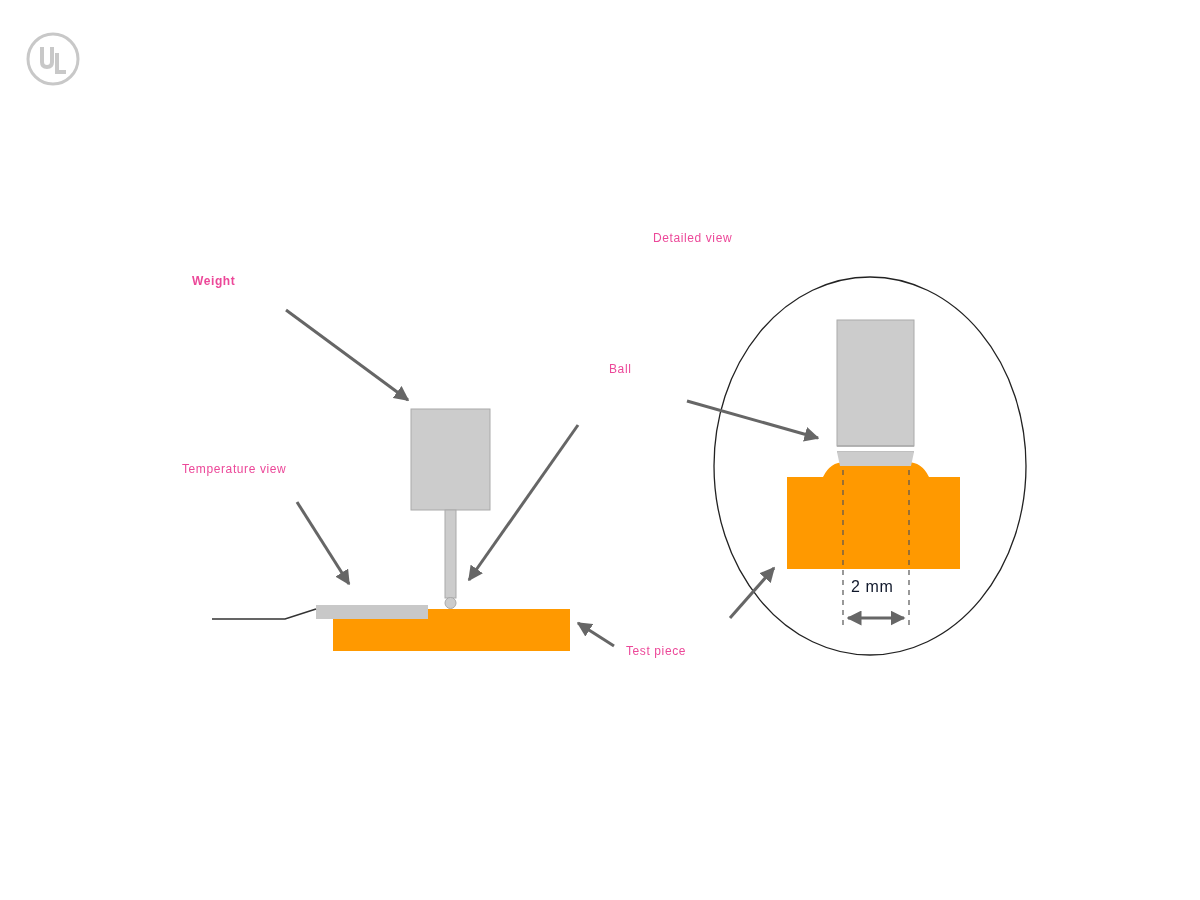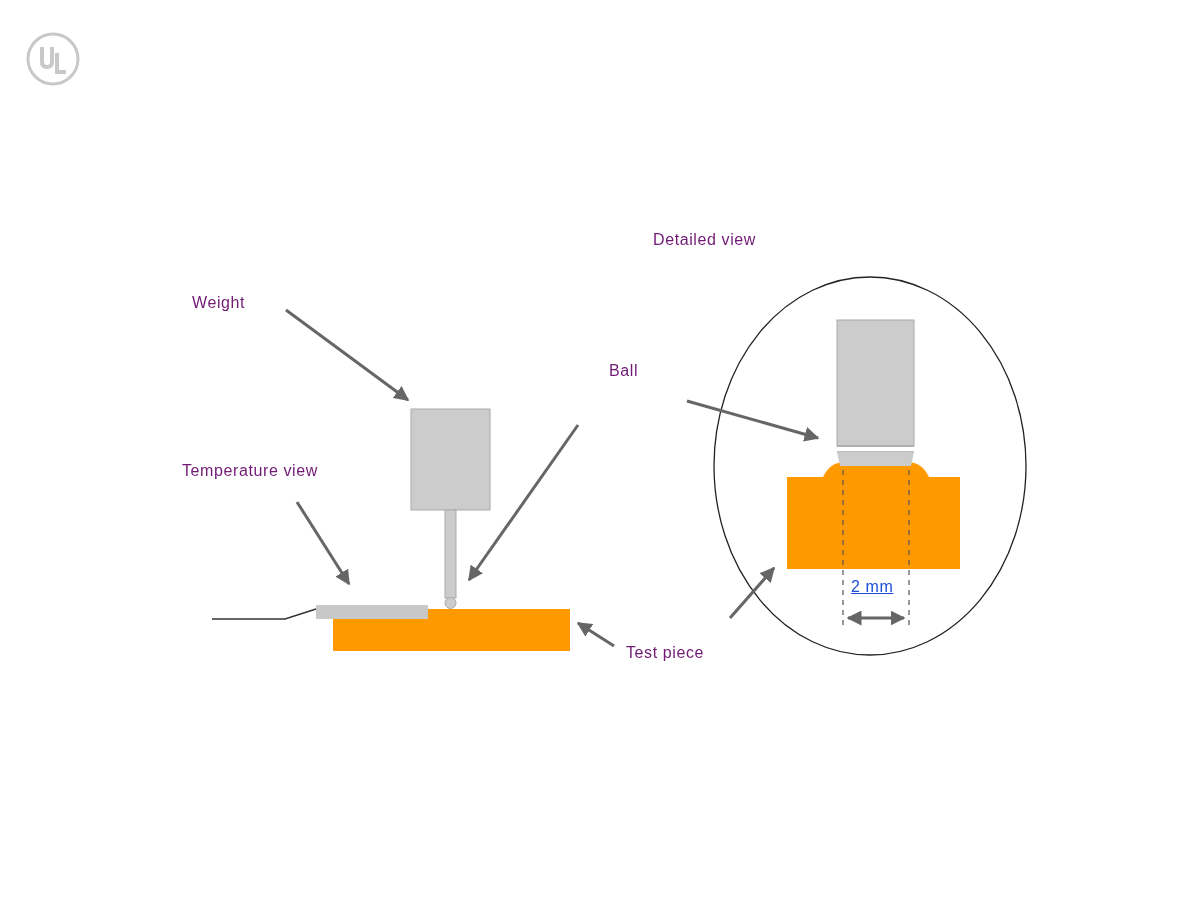--- a/index.html
+++ b/index.html
@@ -1,21 +1,21 @@
 <!DOCTYPE html>
 <html><head>
   <meta charset="utf-8">
   <style>
     html, body { margin: 0; padding: 0; background: #ffffff; }
     body { width: 1200px; height: 900px; position: relative; overflow: hidden;
            font-family: "Liberation Sans", "DejaVu Sans", sans-serif; }
     #stage { position: absolute; left: 0; top: 0; width: 1200px; height: 900px; }
-    .label { position: absolute; font-size: 16px; color: #701a75; letter-spacing: 0.6px;
+    .label { position: absolute; font-size: 12px; color: #ec4899; letter-spacing: 0.6px;
              white-space: nowrap; font-family: "Liberation Sans", "DejaVu Sans", sans-serif; }
-    .dim { font-size: 16px; color: #1d4ed8; letter-spacing: 0.6px; text-decoration: underline; }
+    .dim { font-size: 16px; color: #0f172a; letter-spacing: 0.6px; }
     .logo { position: absolute; left: 26px; top: 32px; width: 54px; height: 54px; }
   </style>
 </head>
 <body>
 
 <div id="stage">
 
   <svg class="logo" viewBox="0 0 54 54">
     <circle cx="27" cy="27" r="25" fill="none" stroke="#c8c8c8" stroke-width="3"></circle>
     <path d="M16 15 V30 Q16 35 21 35 Q26 35 26 30 V15" fill="none" stroke="#c8c8c8" stroke-width="4"></path>
@@ -56,19 +56,19 @@
 
     <line x1="843" y1="470" x2="843" y2="626" stroke="#555555" stroke-width="1.2" stroke-dasharray="5,5"></line>
     <line x1="909" y1="470" x2="909" y2="626" stroke="#555555" stroke-width="1.2" stroke-dasharray="5,5"></line>
 
     <line x1="848" y1="618" x2="904" y2="618" stroke="#666666" stroke-width="3" marker-start="url(#ah)" marker-end="url(#ah)"></line>
 
     <line x1="687" y1="401" x2="818" y2="438" stroke="#666666" stroke-width="3" marker-end="url(#ah)"></line>
     <line x1="730" y1="618" x2="774" y2="568" stroke="#666666" stroke-width="3" marker-end="url(#ah)"></line>
   </svg>
 
-  <div class="label" style="left:192px;top:294px;">Weight</div>
+  <div class="label" style="left:192px;top:274px;font-weight:bold;">Weight</div>
   <div class="label" style="left:182px;top:462px;">Temperature view</div>
   <div class="label" style="left:609px;top:362px;">Ball</div>
   <div class="label" style="left:626px;top:644px;">Test piece</div>
   <div class="label" style="left:653px;top:231px;">Detailed view</div>
   <div class="label dim" style="left:851px;top:578px;">2 mm</div>
 </div>
 
 </body></html>

